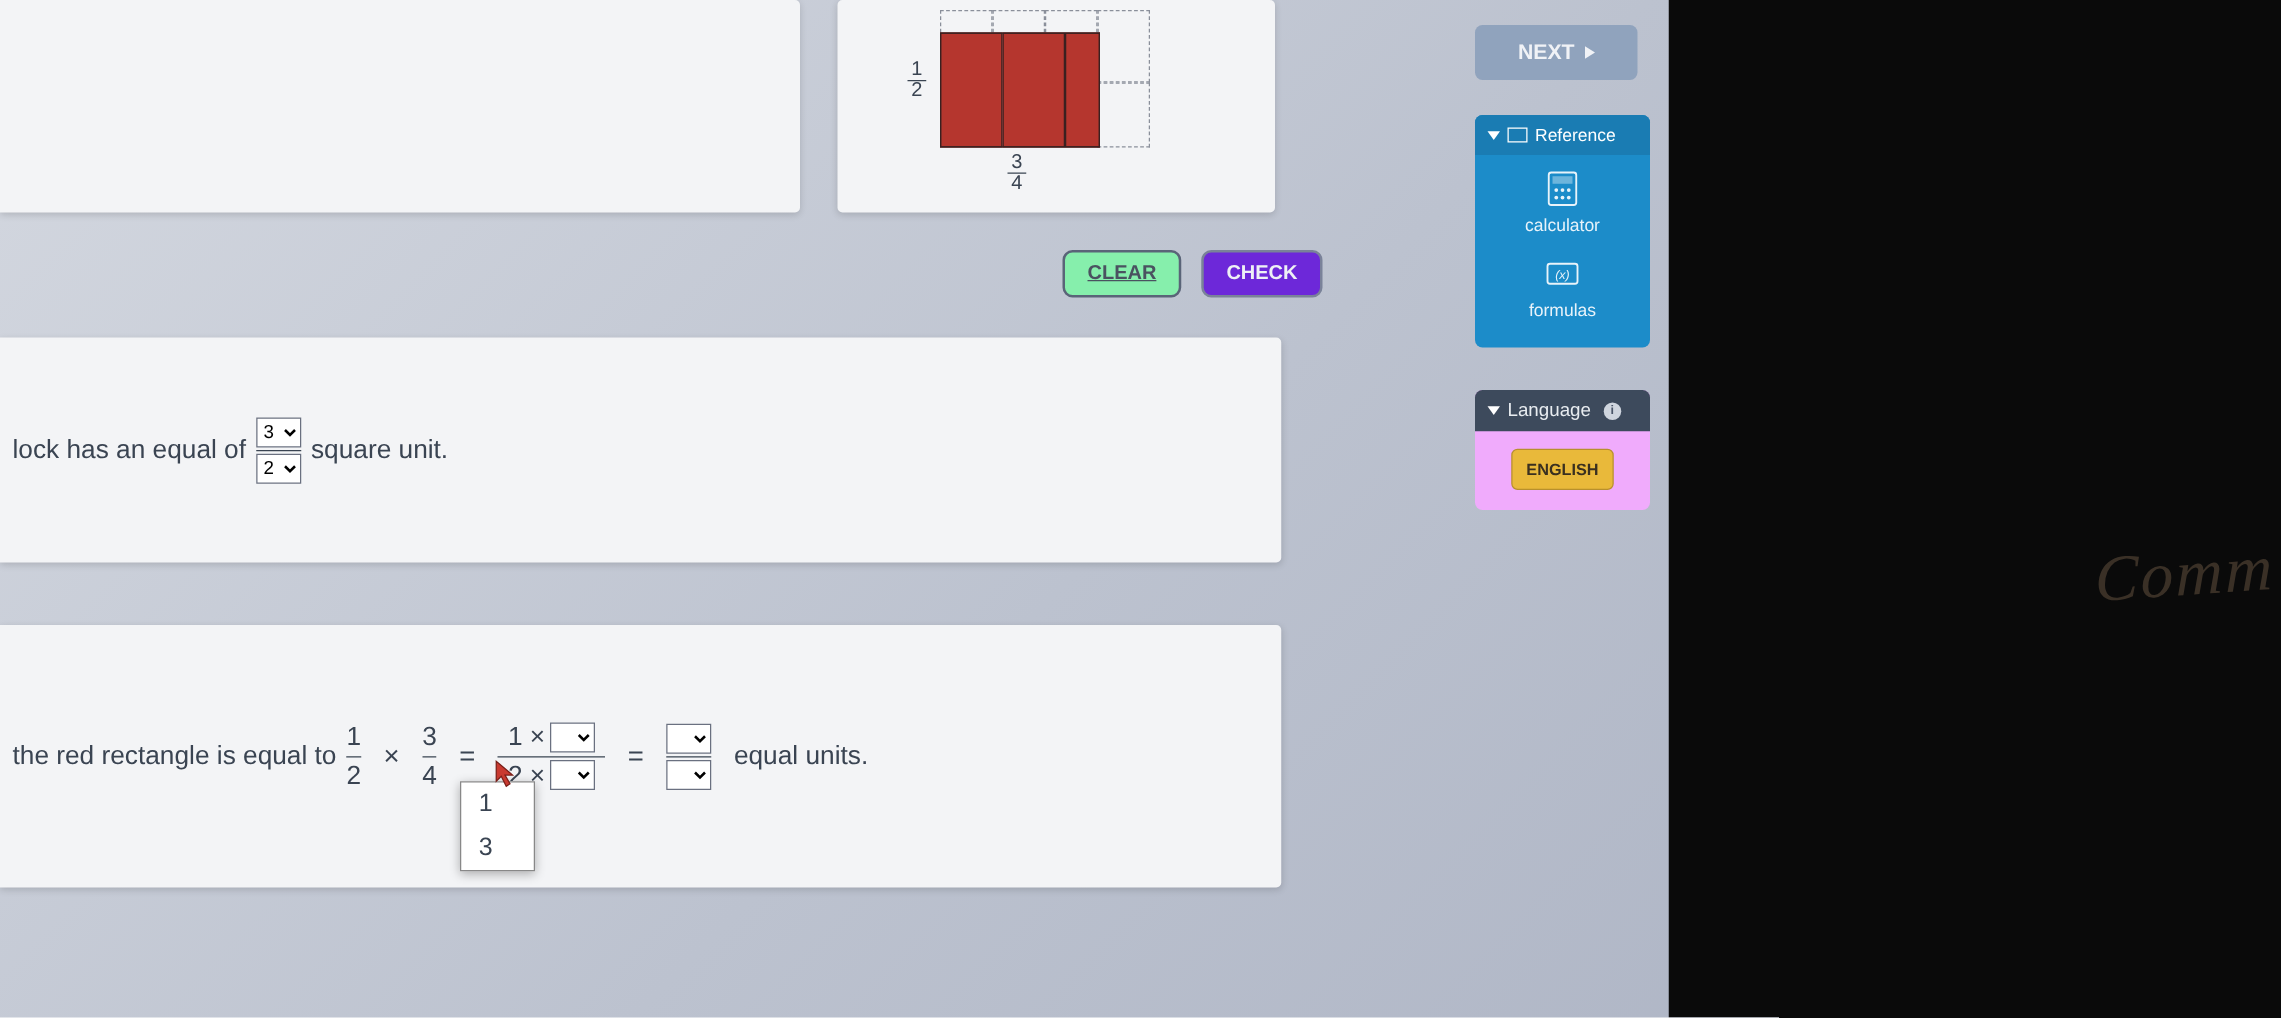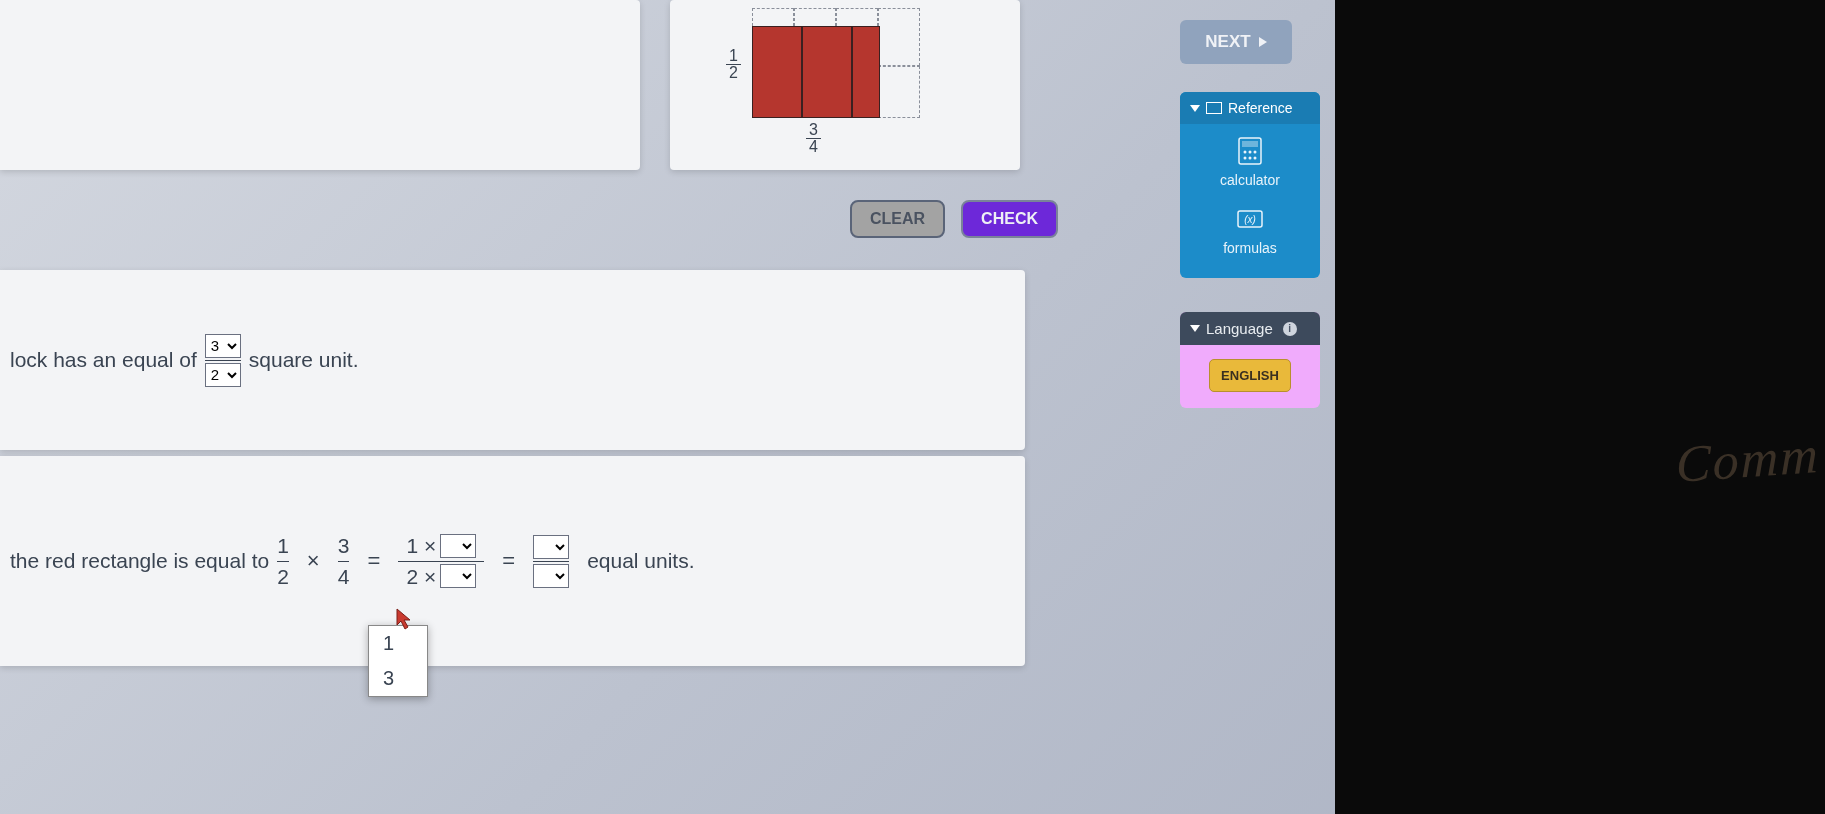--- a/index.html
+++ b/index.html
@@ -87,36 +87,36 @@
   }
   .btn {
     border-radius: 8px;
     border: 2px solid #5a6478;
     font-weight: bold;
     font-size: 16px;
     padding: 8px 18px;
     cursor: pointer;
     color: #4a5260;
   }
-  .btn-clear { background: #a3a3a3; }
+  .btn-clear { background: #86efac; text-decoration: underline; }
   .btn-check { background: #6d28d9; color: #eef0f5; border-color: #7a8299; }
 
   
   .panel-a1 {
     left: 0; top: 270px;
     width: 1025px; height: 180px;
     padding: 30px 10px;
     display: flex;
     align-items: center;
     font-size: 21px;
     border-top-left-radius: 0;
     border-bottom-left-radius: 0;
   }
   .panel-a2 {
-    left: 0; top: 456px;
+    left: 0; top: 500px;
     width: 1025px; height: 210px;
     padding: 30px 10px;
     display: flex;
     align-items: center;
     font-size: 21px;
     border-top-left-radius: 0;
     border-bottom-left-radius: 0;
   }
   .line-text { white-space: nowrap; }
   .vfrac {
@@ -170,21 +170,21 @@
     font-weight: bold;
     font-size: 17px;
     padding: 12px 22px;
     border-radius: 6px;
     border: none;
     display: flex;
     align-items: center;
     gap: 8px;
     cursor: pointer;
     margin-bottom: 28px;
-    width: 112px;
+    width: 130px;
     justify-content: center;
   }
   .ref-panel {
     background: #1c8cc9;
     border-radius: 6px;
     overflow: hidden;
     padding-bottom: 18px;
     margin-bottom: 34px;
     width: 140px;
   }

